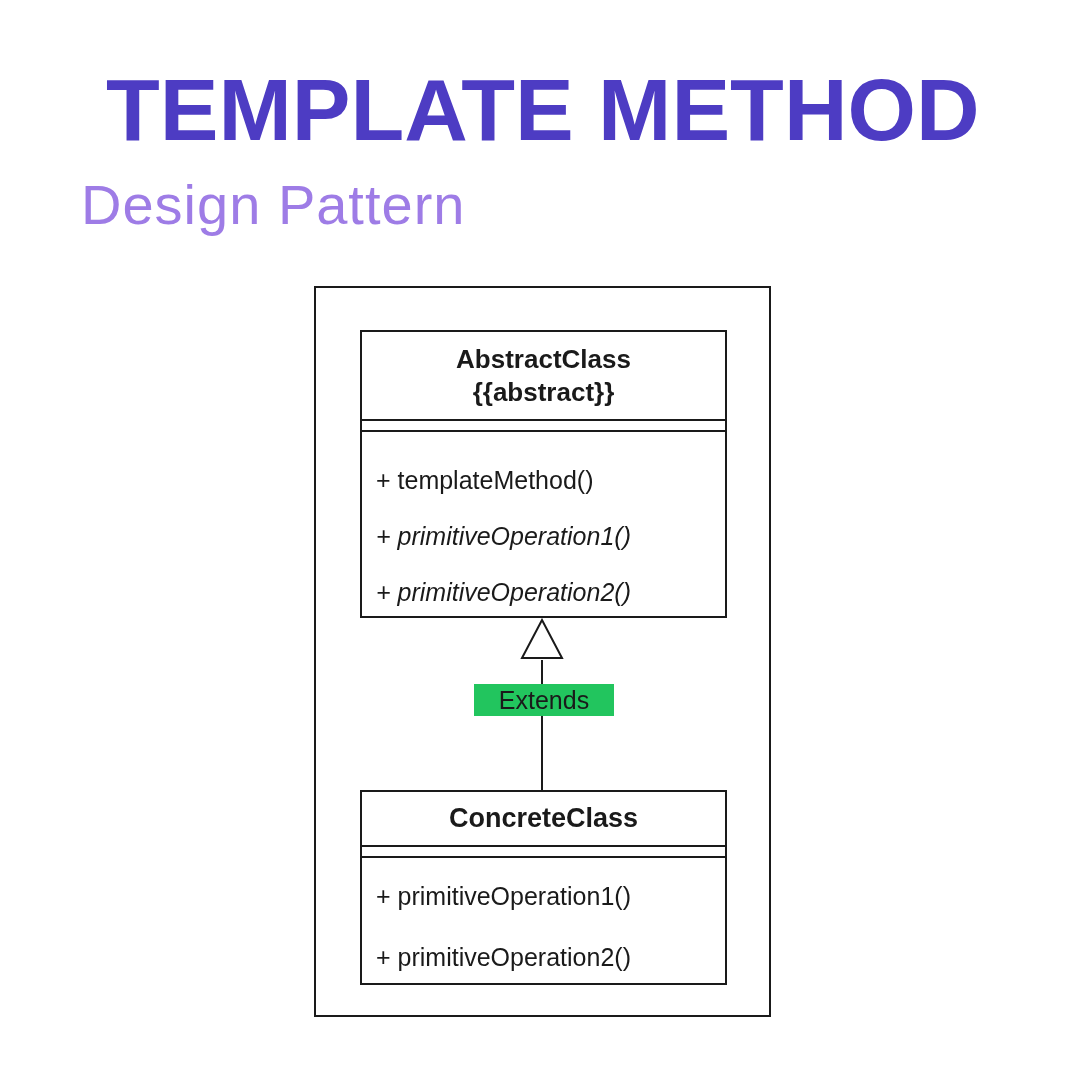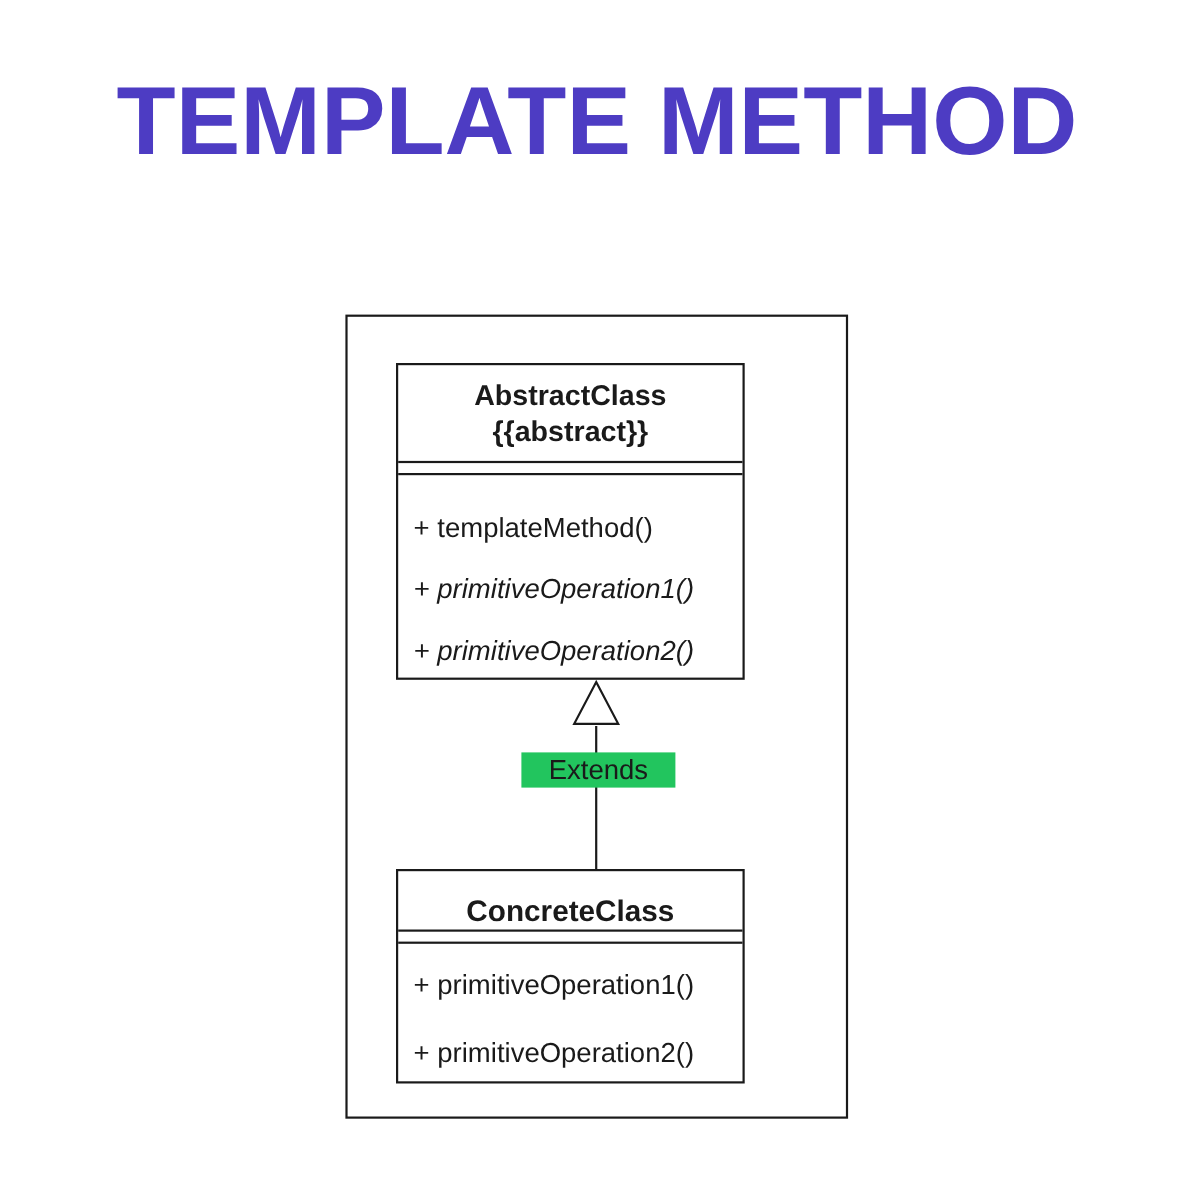--- a/index.html
+++ b/index.html
@@ -44,21 +44,21 @@
     left: 314px;
     top: 286px;
     width: 457px;
     height: 731px;
     border: 2px solid var(--color-line, #1a1a1a);
     background: #ffffff;
   }
 
   .uml-box {
     position: absolute;
-    width: 317px;
+    width: 367px;
     border: 2px solid var(--color-line, #1a1a1a);
     background: #ffffff;
     display: flex;
     flex-direction: column;
     color: var(--color-line, #1a1a1a);
   }
   .uml-box.abstract { left: 44px; top: 42px; height: 288px; }
   .uml-box.concrete { left: 44px; top: 502px; height: 195px; }
 
   .uml-head {
@@ -66,21 +66,21 @@
     flex-direction: column;
     align-items: center;
     justify-content: center;
     border-bottom: 2px solid var(--color-line, #1a1a1a);
     font-weight: bold;
     font-size: 26px;
     line-height: 33px;
     text-align: center;
   }
   .abstract .uml-head { height: 89px; }
-  .concrete .uml-head { height: 55px; font-size: 27px; justify-content: flex-end; }
+  .concrete .uml-head { height: 55px; font-size: 27px; }
 
   .uml-gap {
     height: 11px;
     border-bottom: 2px solid var(--color-line, #1a1a1a);
   }
 
   .uml-methods {
     flex: 1;
     display: flex;
     flex-direction: column;
@@ -121,20 +121,21 @@
     background: #22c55e;
     color: var(--color-line, #1a1a1a);
   }
 </style>
 </head>
 <body>
 
 <div class="canvas">
 
   <h1 class="title">TEMPLATE METHOD</h1>
+  <h2 class="subtitle">Design Pattern</h2>
 
   <div class="frame">
 
     <div class="uml-box abstract">
       <div class="uml-head">
         <div>AbstractClass</div>
         <div>{{abstract}}</div>
       </div>
       <div class="uml-gap"></div>
       <div class="uml-methods">

